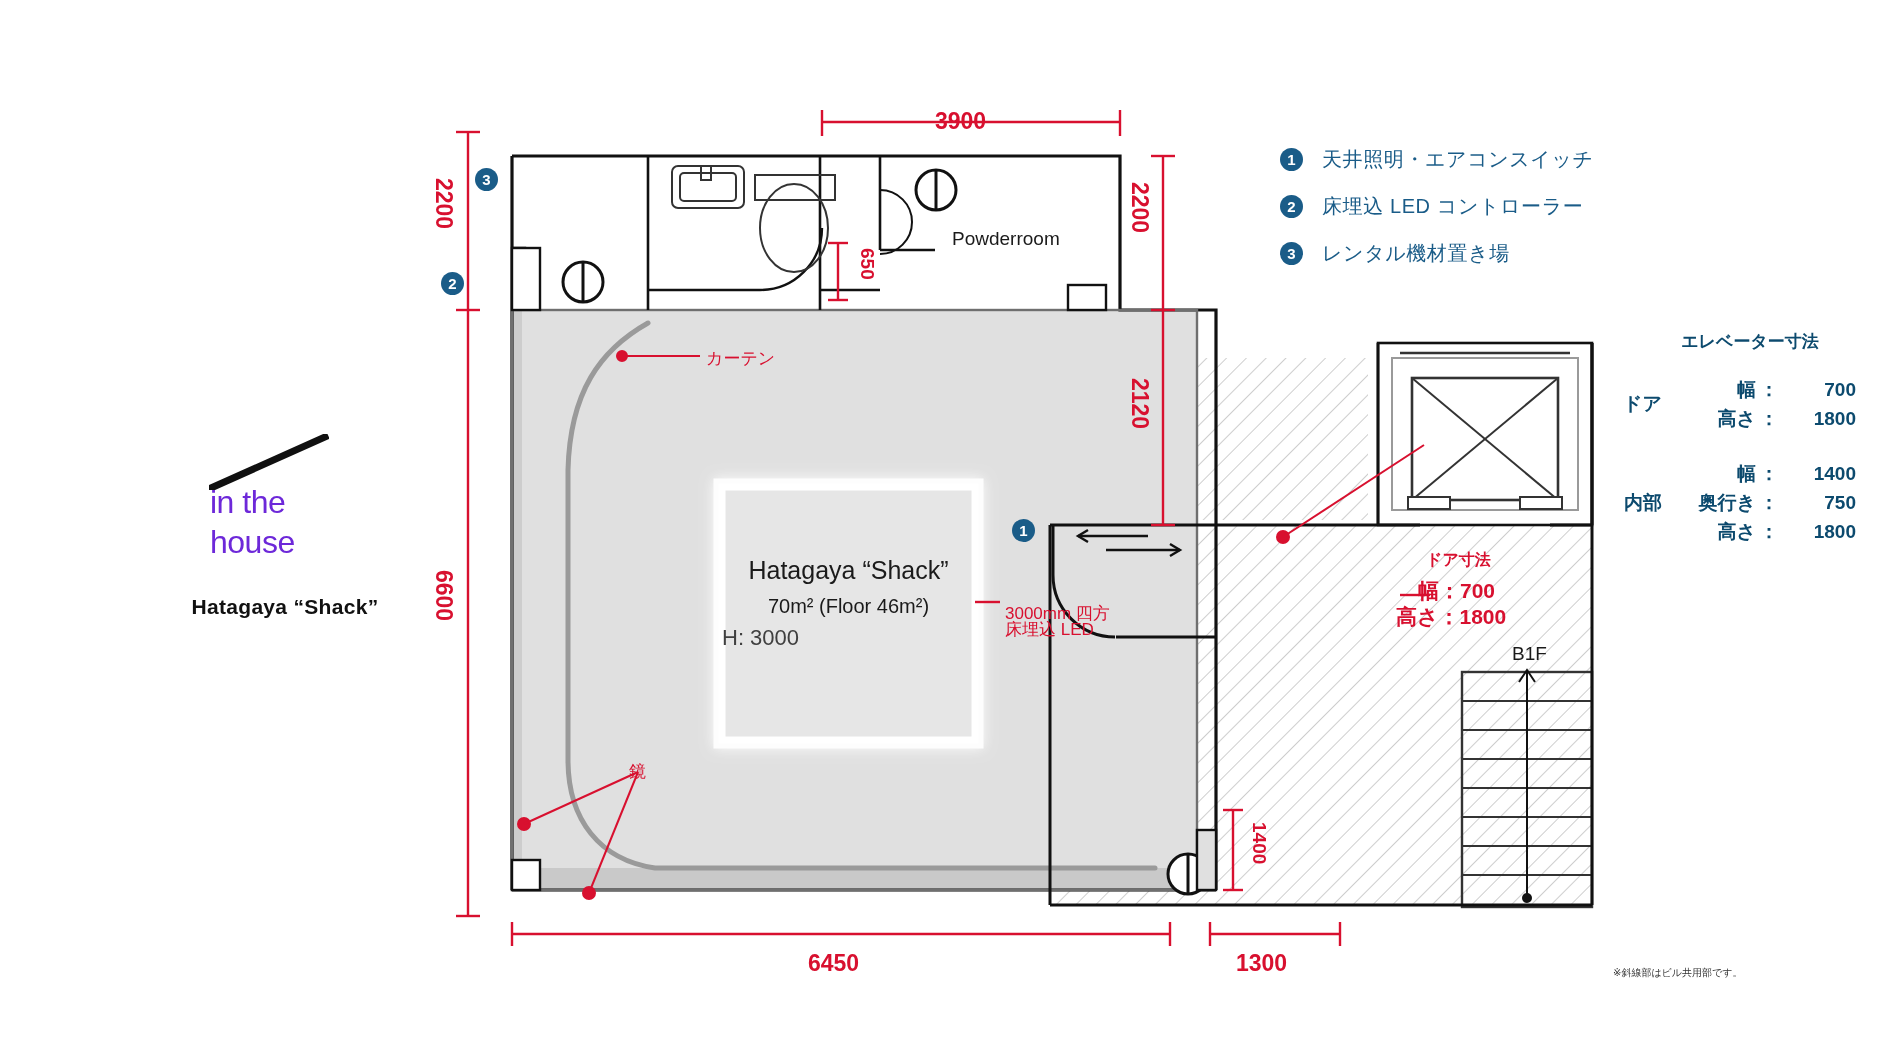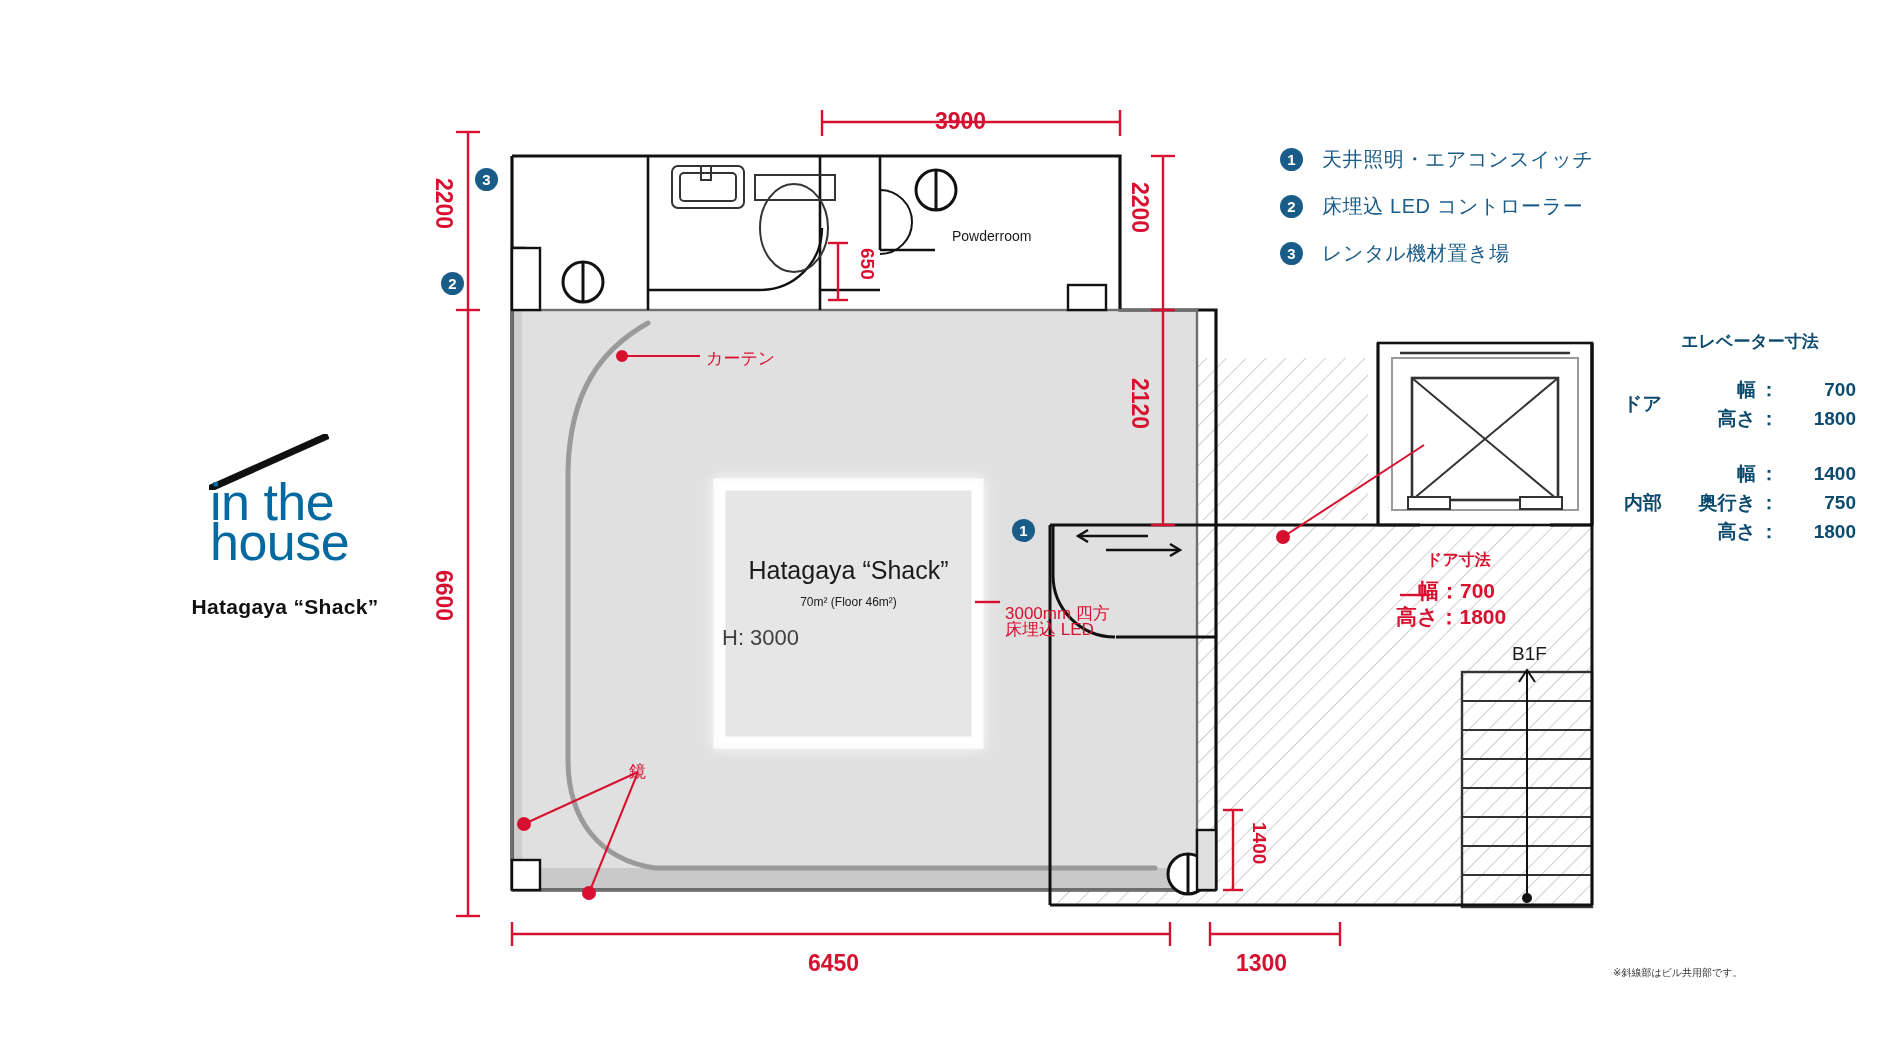--- a/index.html
+++ b/index.html
@@ -19,22 +19,22 @@
 
   .abs { position: absolute; }
 
   
   .logo-wrap { left: 155px; top: 430px; width: 260px; }
   .logo-roof {
     position: absolute; left: 54px; top: 4px; width: 120px; height: 56px;
   }
   .logo-text {
     position: absolute; left: 55px; top: 52px;
-    font-size: 52px; line-height: 40px; letter-spacing: -0.5px;
-    color: #0369a1; font-weight: 400;
+    font-size: 32px; line-height: 40px; letter-spacing: -0.5px;
+    color: #6d28d9; font-weight: 400;
   }
   .logo-caption {
     position: absolute; left: 0px; top: 165px; width: 260px;
     text-align: center; font-size: 21px; font-weight: bold; color: #111;
     letter-spacing: 0.3px;
   }
 
   
   .legend { left: 1280px; top: 140px; width: 420px; }
   .legend-row {
@@ -72,24 +72,24 @@
   .dim-sm { font-size: 19px; font-weight: bold; color: #d8102f; }
 
   .marker {
     position: absolute;
     width: 23px; height: 23px; border-radius: 50%;
     background: #1a5c88; color: #fff; font-size: 15px; font-weight: bold;
     display: flex; align-items: center; justify-content: center;
   }
 
   .note { position: absolute; font-size: 10px; color: #333; }
-  .roomname { position: absolute; font-size: 14px; color: #1a1a1a; }
+  .roomname { position: absolute; font-size: 19px; color: #1a1a1a; }
 
   .center-title { position: absolute; font-size: 25px; color: #1a1a1a; text-align: center; white-space: nowrap; }
-  .center-sub  { position: absolute; font-size: 12px; color: #1a1a1a; text-align: center; white-space: nowrap; }
+  .center-sub  { position: absolute; font-size: 20px; color: #1a1a1a; text-align: center; white-space: nowrap; }
   .center-h    { position: absolute; font-size: 22px; color: #404040; text-align: left; white-space: nowrap; }
 
   .ann { position: absolute; font-size: 17px; white-space: nowrap; }
 </style>
 </head>
 <body>
 
 <div id="stage">
 
   <svg class="plan" viewBox="0 0 1890 1063">

